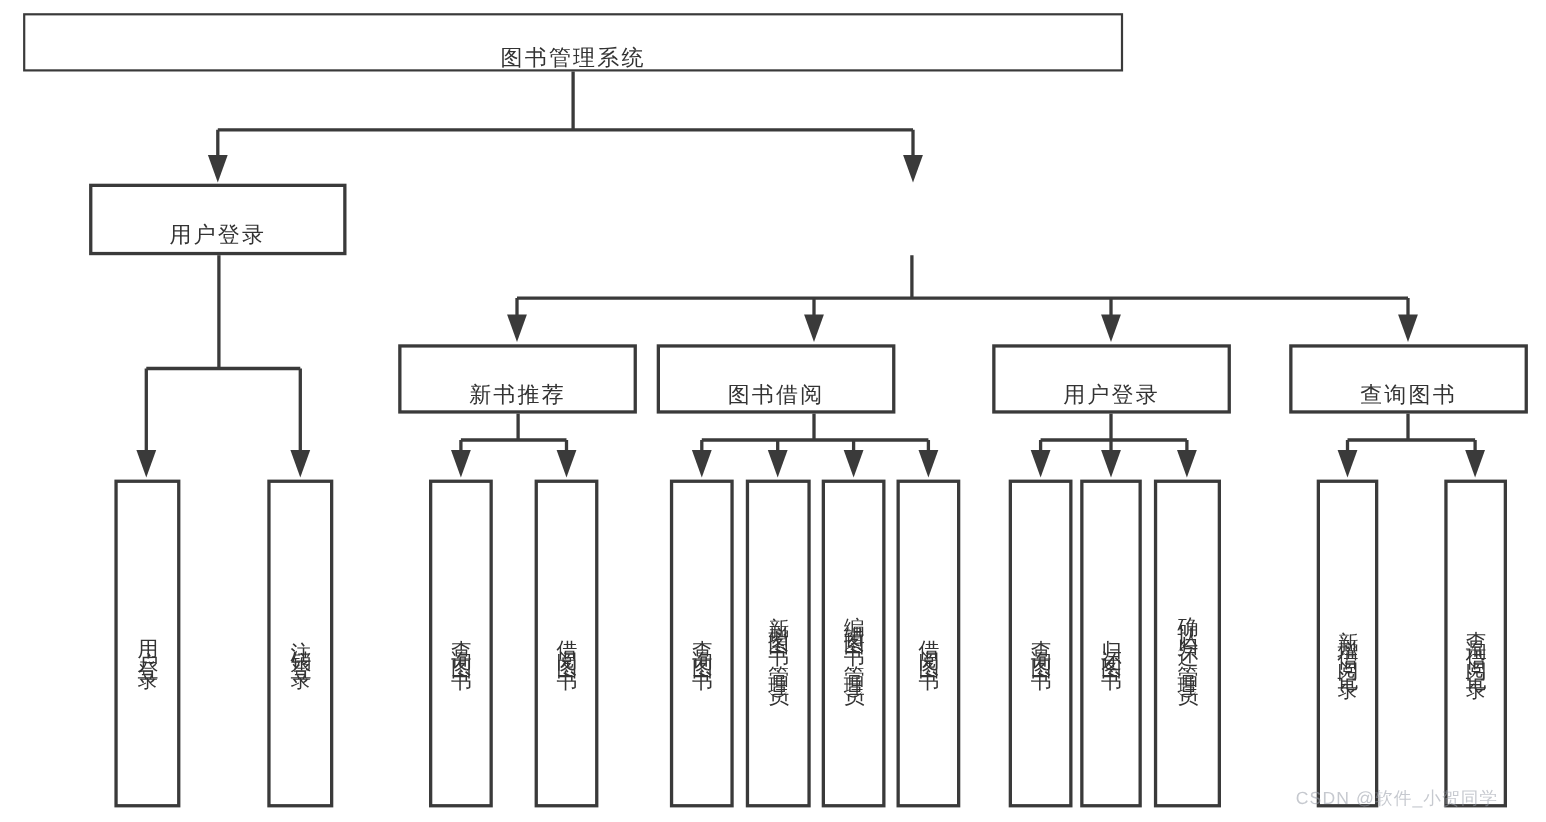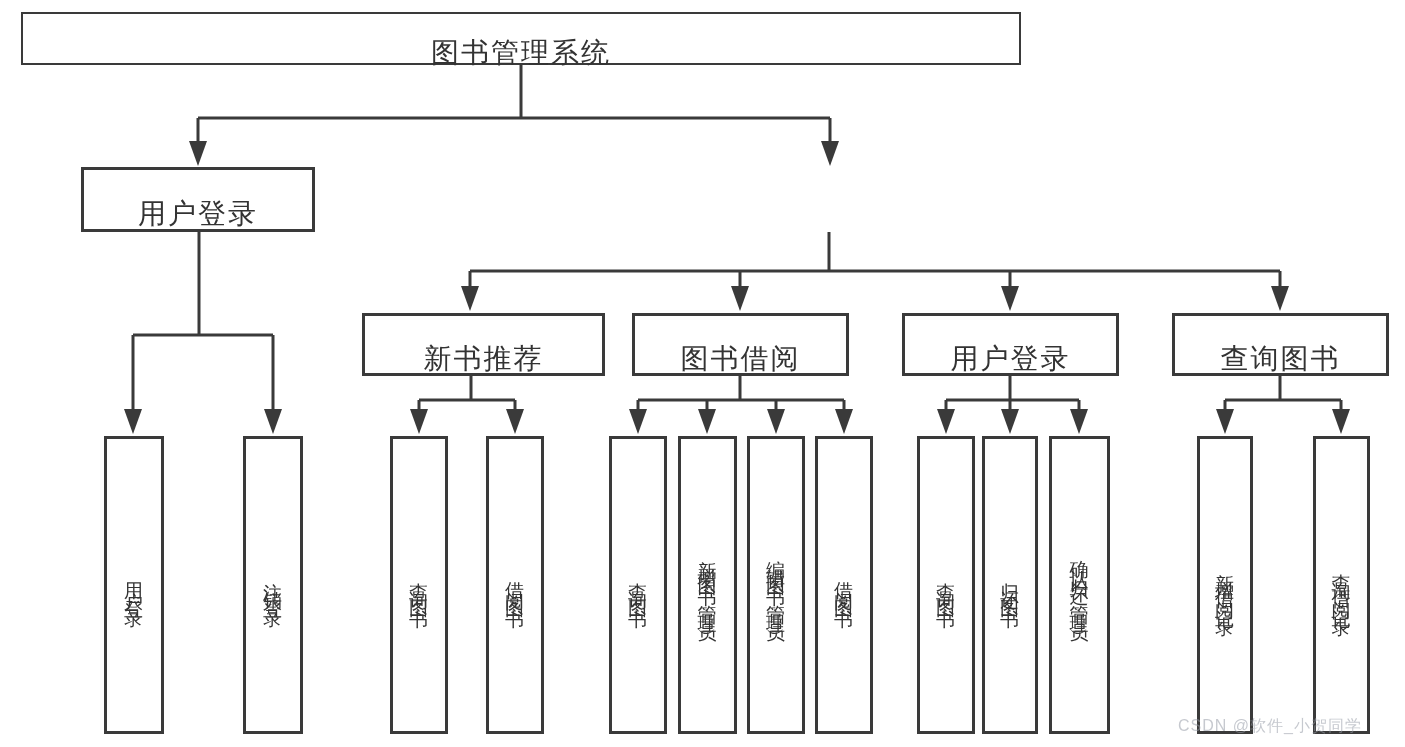--- a/index.html
+++ b/index.html
@@ -30,21 +30,21 @@
     box-sizing: border-box;
     display: flex;
     align-items: center;
     justify-content: center;
     color: #333333;
   }
   .node.root {
     border-width: 2px;
   }
   .hlabel {
-    font-size: 28px;
+    font-size: 20px;
     letter-spacing: 2px;
     white-space: nowrap;
     margin-top: 28px;
   }
   .leaf {
     border-width: 3px;
   }
   .vlabel {
     writing-mode: vertical-rl;
     text-orientation: mixed;
@@ -118,24 +118,24 @@
   </svg>
 
   <div class="node root" style="left:21px; top:12px; width:1000px; height:53px;">
     <span class="hlabel">图书管理系统</span>
   </div>
 
   <div class="node" style="left:81px; top:167px; width:234px; height:65px;">
     <span class="hlabel">用户登录</span>
   </div>
 
-  <div class="node" style="left:362px; top:313px; width:243px; height:63px;">
+  <div class="node" style="left:362px; top:313px; width:217px; height:63px;">
     <span class="hlabel">新书推荐</span>
   </div>
-  <div class="node" style="left:632px; top:313px; width:217px; height:63px;align-items:center;">
+  <div class="node" style="left:597px; top:313px; width:217px; height:63px;align-items:center;">
     <span class="hlabel">图书借阅</span>
   </div>
   <div class="node" style="left:902px; top:313px; width:217px; height:63px;">
     <span class="hlabel">用户登录</span>
   </div>
   <div class="node" style="left:1172px; top:313px; width:217px; height:63px;">
     <span class="hlabel">查询图书</span>
   </div>
 
   <div class="node leaf" style="left:104px; top:436px; width:60px; height:298px;">

